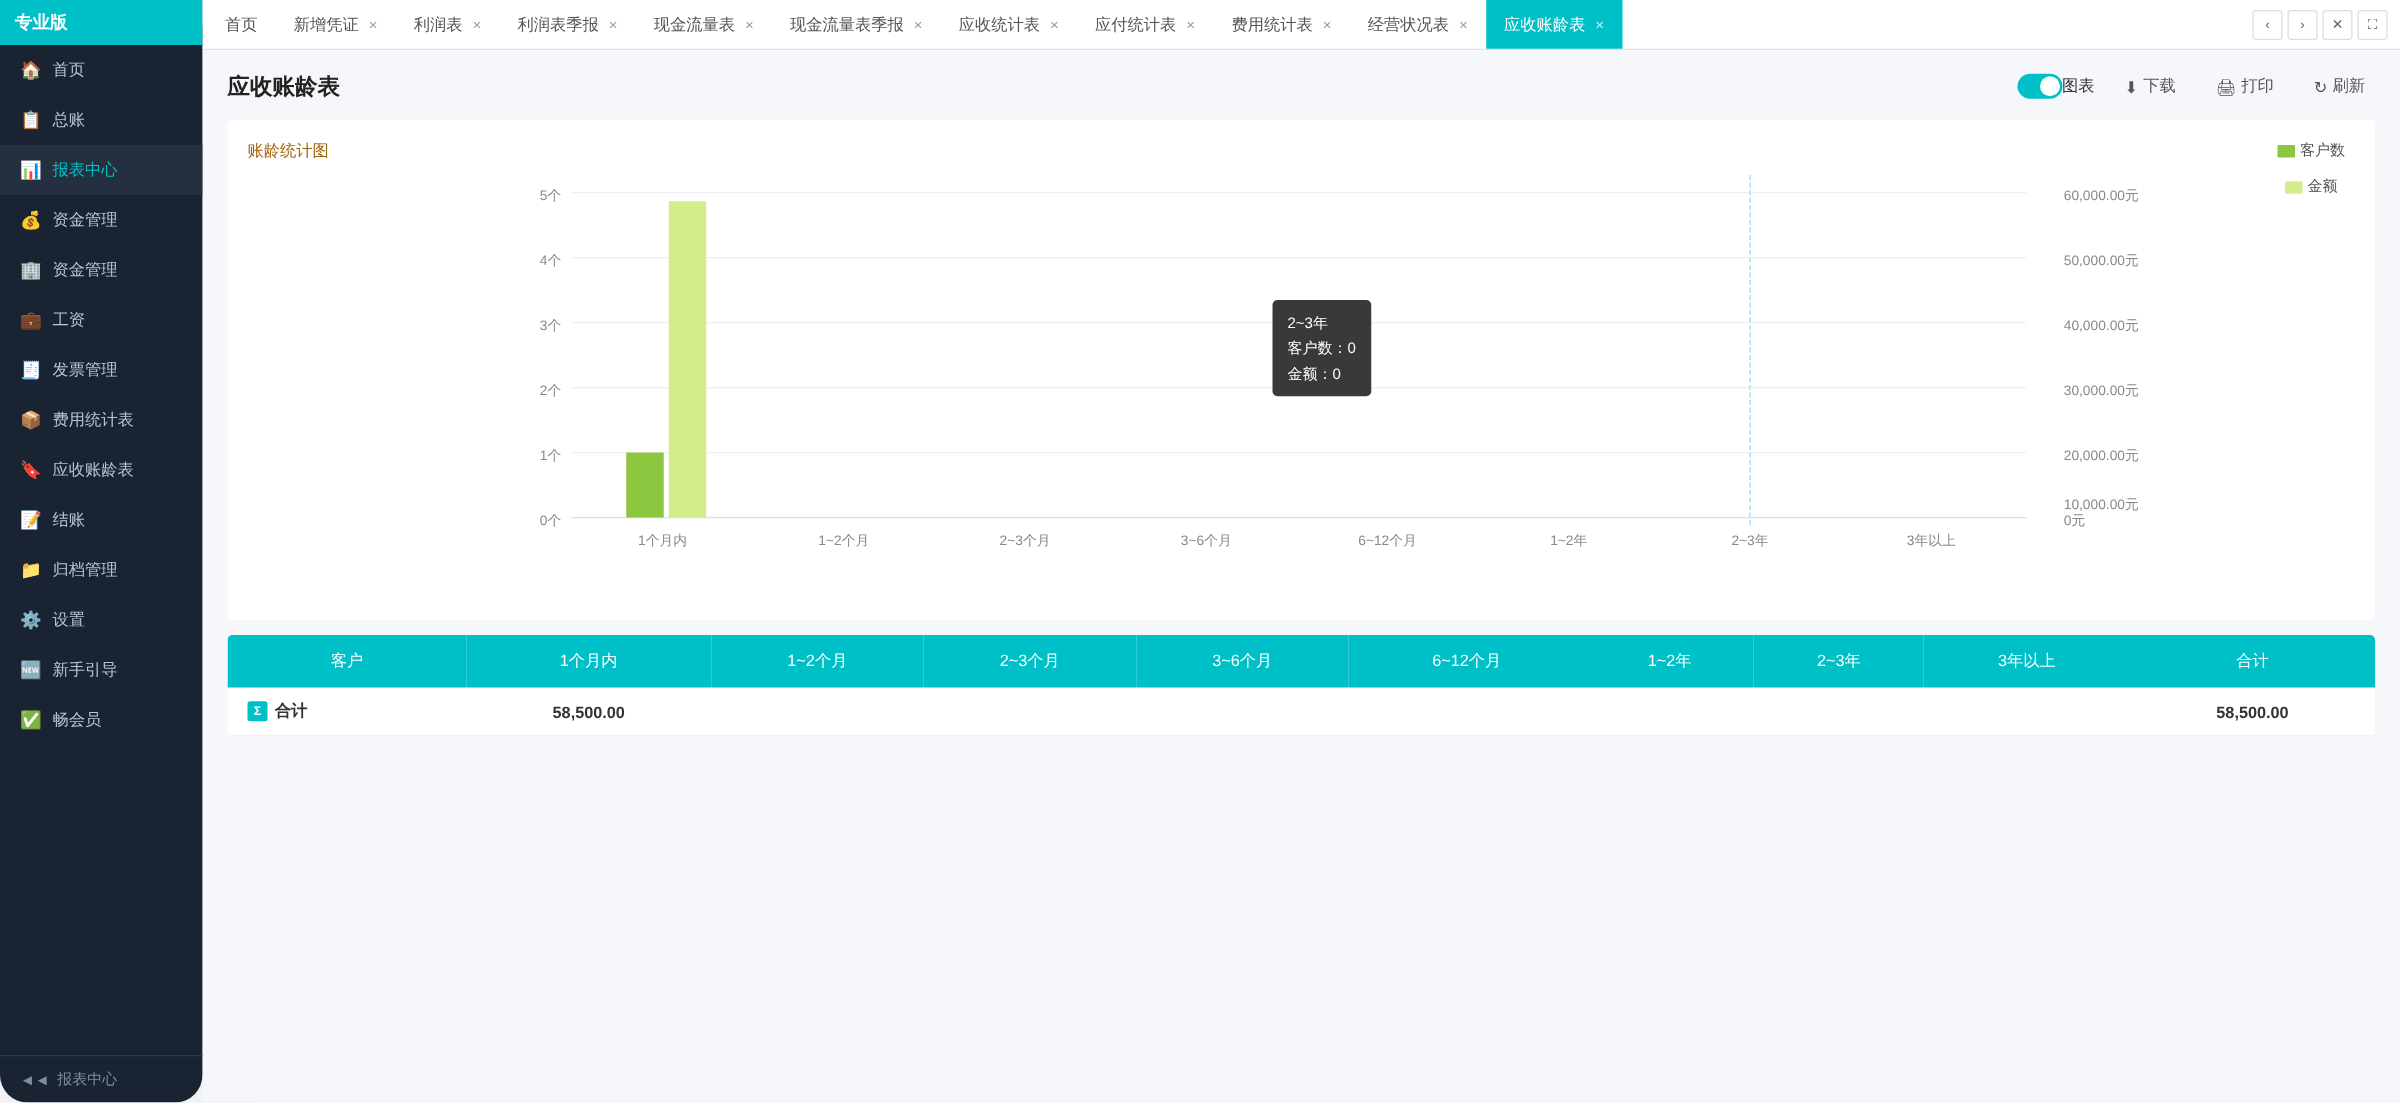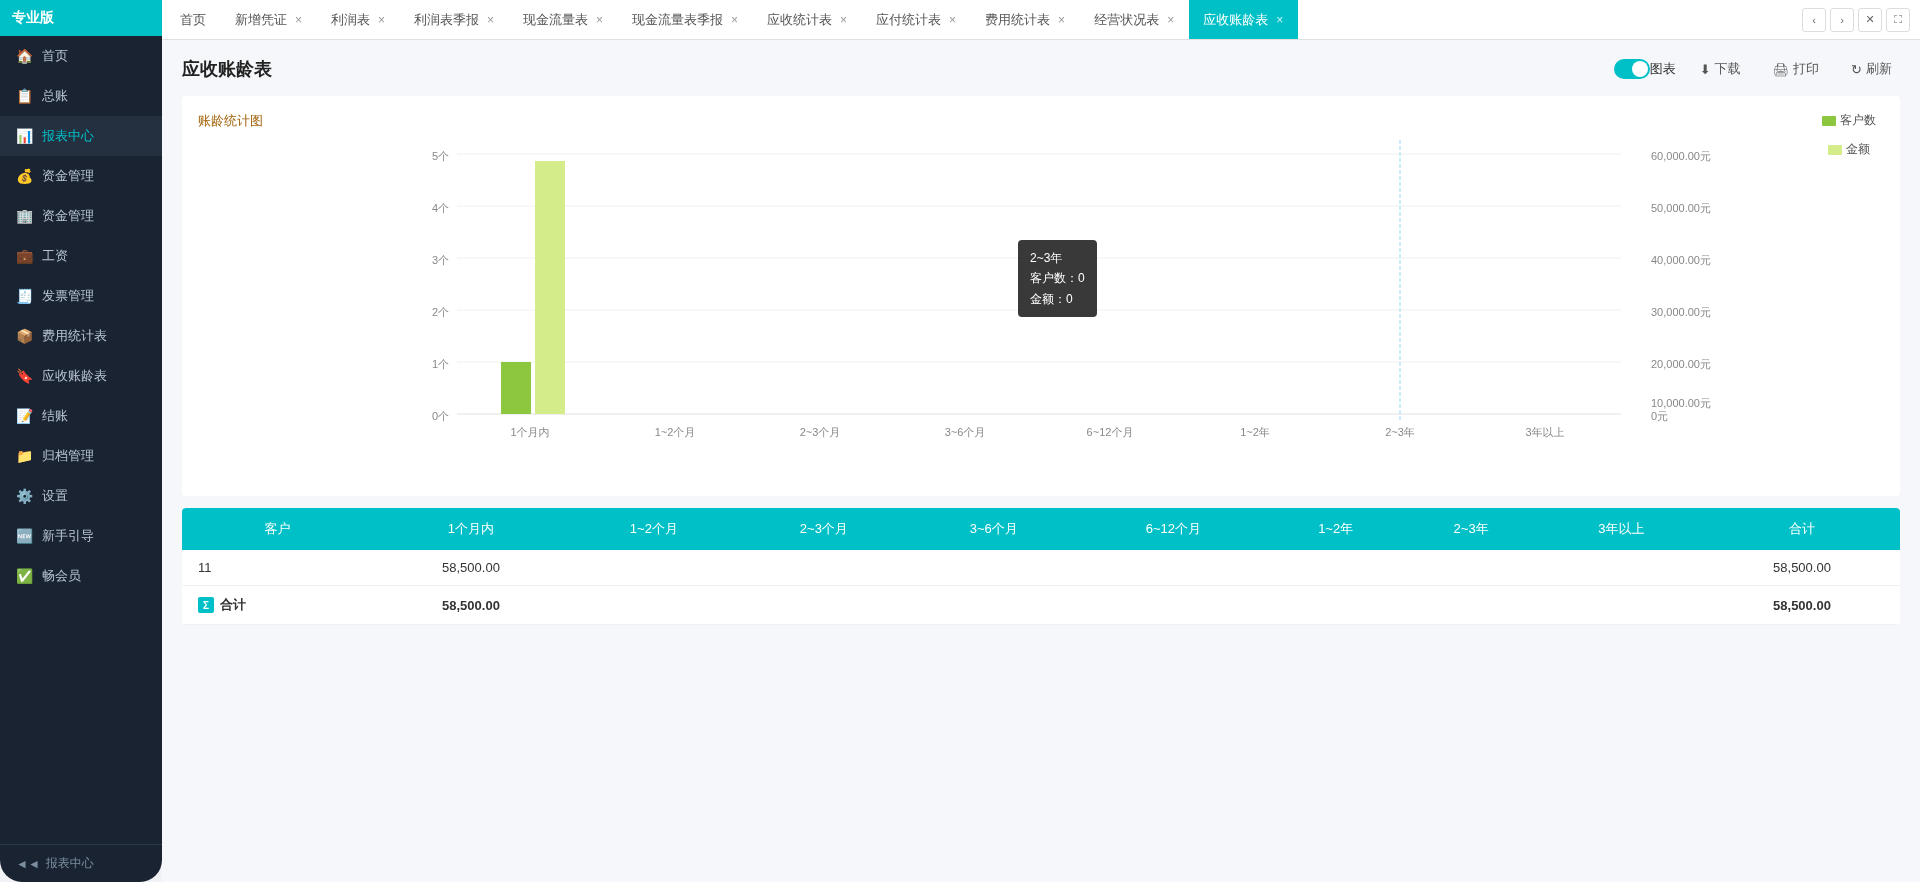--- a/index.html
+++ b/index.html
@@ -505,32 +505,20 @@
           <th>2~3个月</th>
           <th>3~6个月</th>
           <th>6~12个月</th>
           <th>1~2年</th>
           <th>2~3年</th>
           <th>3年以上</th>
           <th>合计</th>
         </tr>
       </thead>
       <tbody>
-        <tr class="table-row">
-          <td>11</td>
-          <td>58,500.00</td>
-          <td></td>
-          <td></td>
-          <td></td>
-          <td></td>
-          <td></td>
-          <td></td>
-          <td></td>
-          <td>58,500.00</td>
-        </tr>
         <tr class="total-row">
           <td>
             <span class="total-label">
               <span class="total-icon">Σ</span>
               <span>合计</span>
             </span>
           </td>
           <td>58,500.00</td>
           <td></td>
           <td></td>

